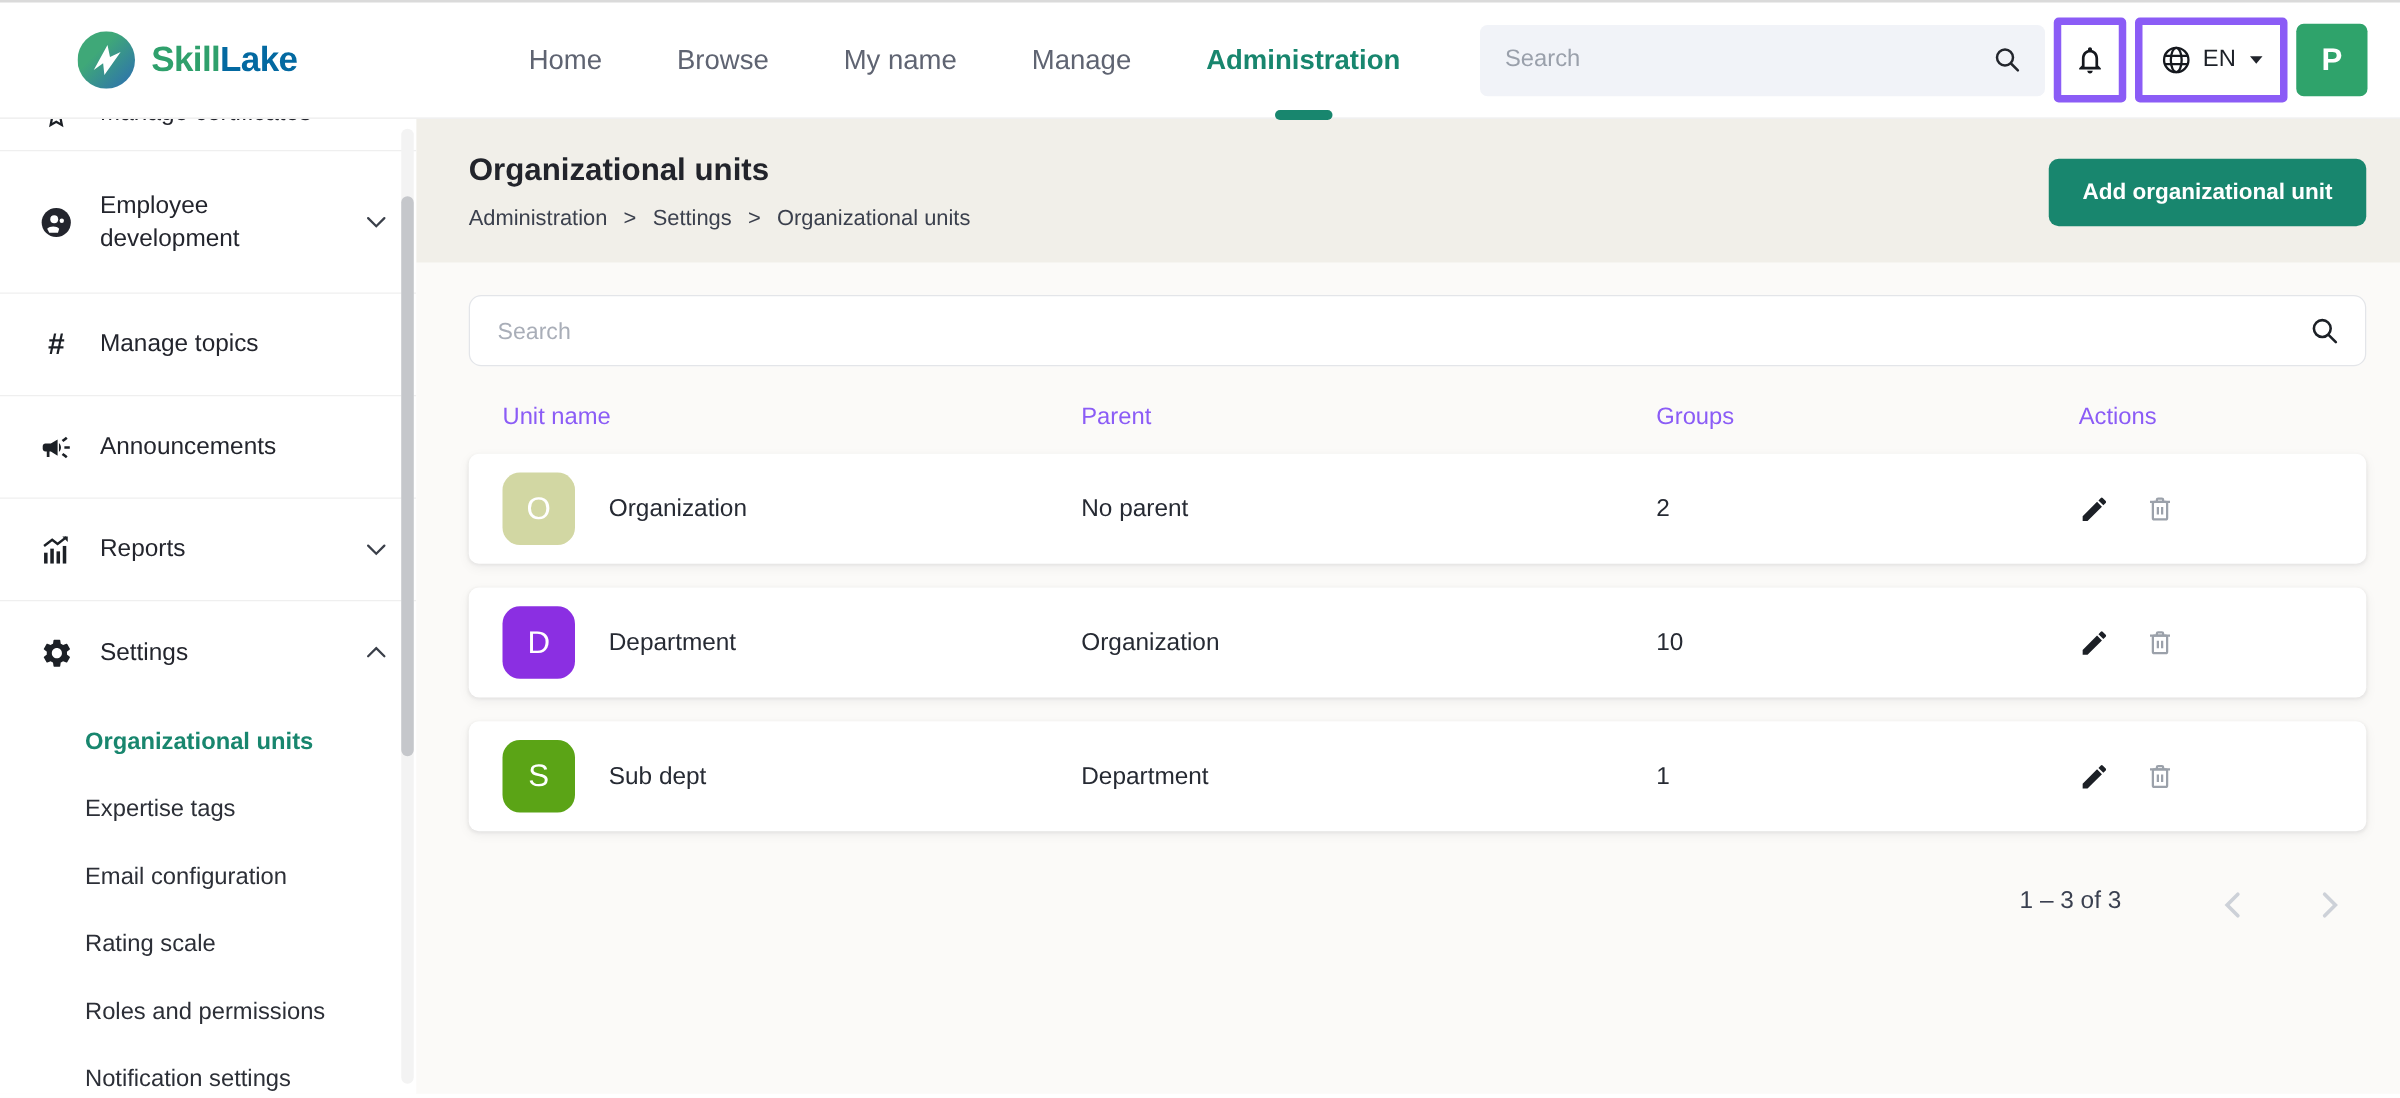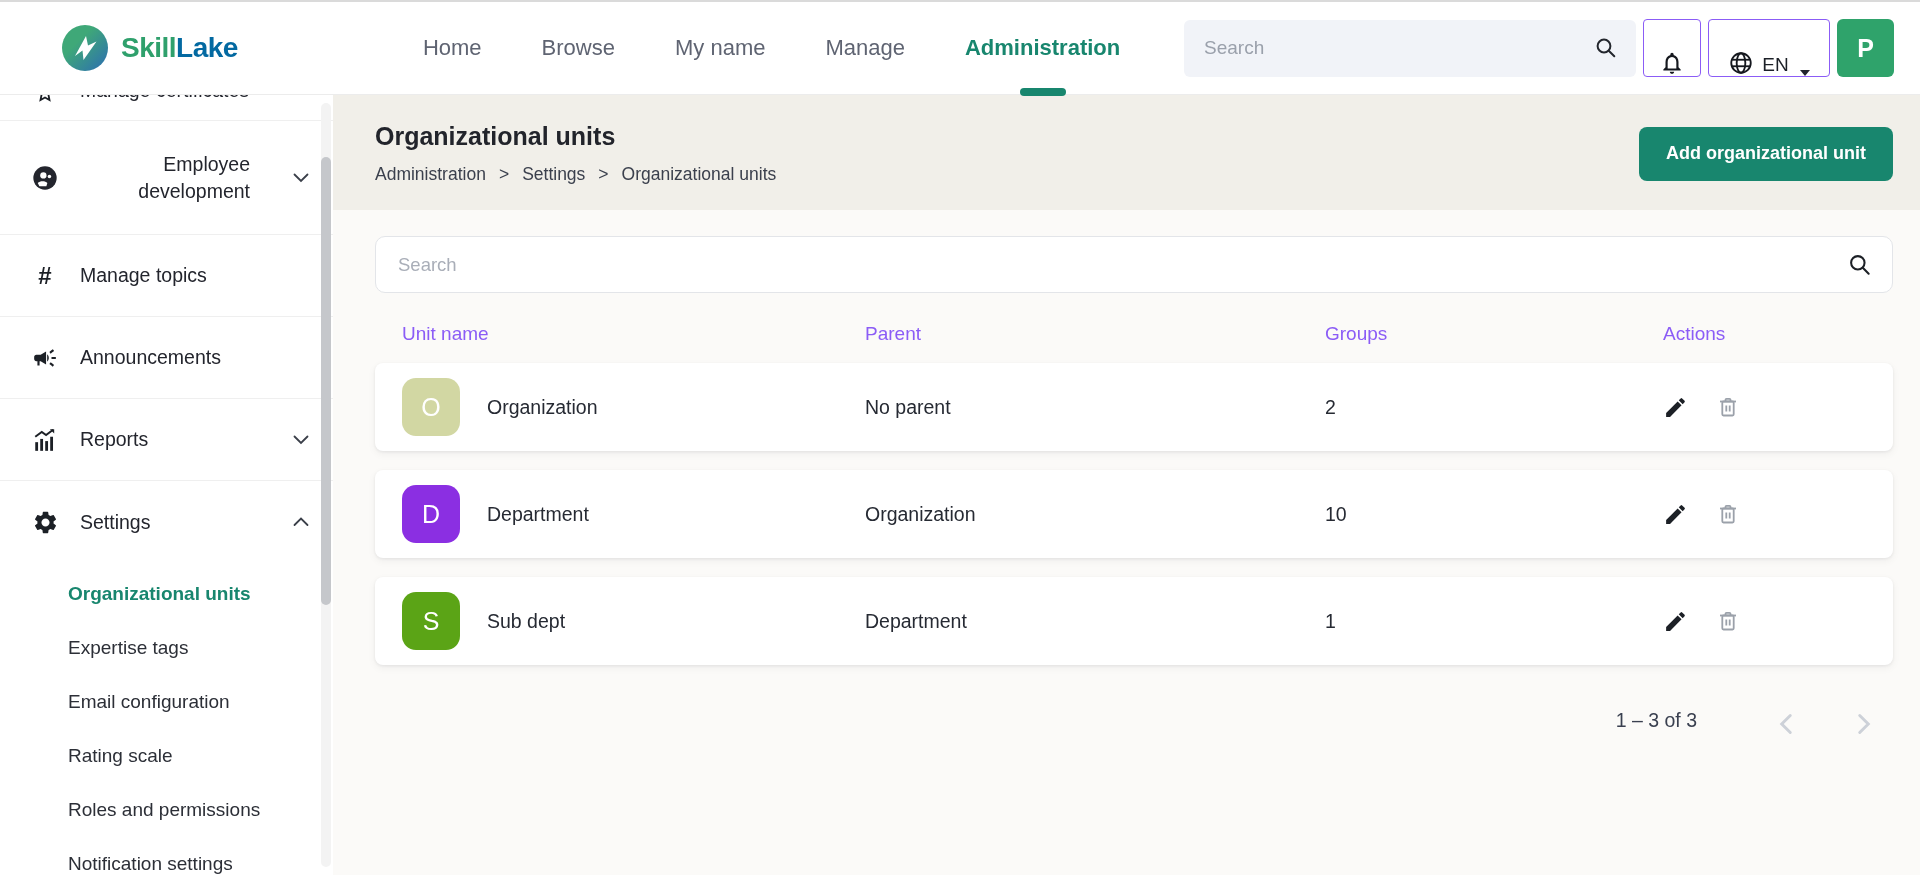--- a/index.html
+++ b/index.html
@@ -20,37 +20,37 @@
   .nav-item.active { color:#18866e; font-weight:600; }
   .nav-item.active::after { content:""; position:absolute; left:50%; transform:translateX(-50%);
               bottom:-2px; width:46px; height:8px; border-radius:4px; background:#18866e; }
 
   .top-right { margin-left:auto; margin-right:26px; display:flex; align-items:center; gap:7px; }
   .top-search { width:452px; height:57px; background:#f1f3f8; border-radius:6px;
                 display:flex; align-items:center; padding:0 18px 0 20px; }
   .top-search input { flex:1; border:none; outline:none; background:transparent;
                       font-size:19px; color:#2d3038; font-family:inherit; }
   .top-search input::placeholder { color:#9aa0ab; }
-  .icon-box { height:58px; background:#fff; border:1px solid #8b5cf6; border-radius:4px;
-              display:flex; align-items:flex-end; justify-content:center; cursor:pointer; }
+  .icon-box { height:68px; background:#fff; border:6px solid #8b5cf6; border-radius:4px;
+              display:flex; align-items:center; justify-content:center; cursor:pointer; }
   .bell-box { width:58px; }
   .lang-box { width:122px; gap:8px; }
   .lang-label { font-size:19px; color:#1c2027; }
   .caret-down { width:0; height:0; border-left:5.5px solid transparent;
                 border-right:5.5px solid transparent; border-top:6.5px solid #20242b; margin-left:3px; }
   .avatar { width:57px; height:58px; border-radius:6px; background:#2fa36b; color:#fff;
             font-size:25px; font-weight:600; display:flex; align-items:center; justify-content:center; cursor:pointer; }
 
   
   .layout { display:flex; height:780px; background:#fbfaf8; }
 
   
   .sidebar { width:333px; flex-shrink:0; background:#fff; position:relative; overflow:hidden; }
   .side-item { display:flex; align-items:center; padding:0 24px 0 28px;
-               border-bottom:1px solid #efefef; cursor:pointer;text-align:right; }
+               border-bottom:1px solid #efefef; cursor:pointer; }
   .side-item.clipped { height:60px; margin-top:-34px; }
   .side-item.tall { height:114px; }
   .side-item.std  { height:82px; }
   .side-item.noline { border-bottom:none; }
   .sicon { width:34px; margin-right:18px; display:flex; justify-content:center; align-items:center; flex-shrink:0; }
   .slabel { font-size:19.5px; color:#23252d; line-height:1.35; max-width:170px; }
   .hash-glyph { font-size:24px; font-weight:800; color:#1c2026; }
   .chev { margin-left:auto; display:flex; }
   .sub-list { padding:4px 0 0 0; }
   .sub-link { display:block; padding-left:68px; height:54px; line-height:54px;

